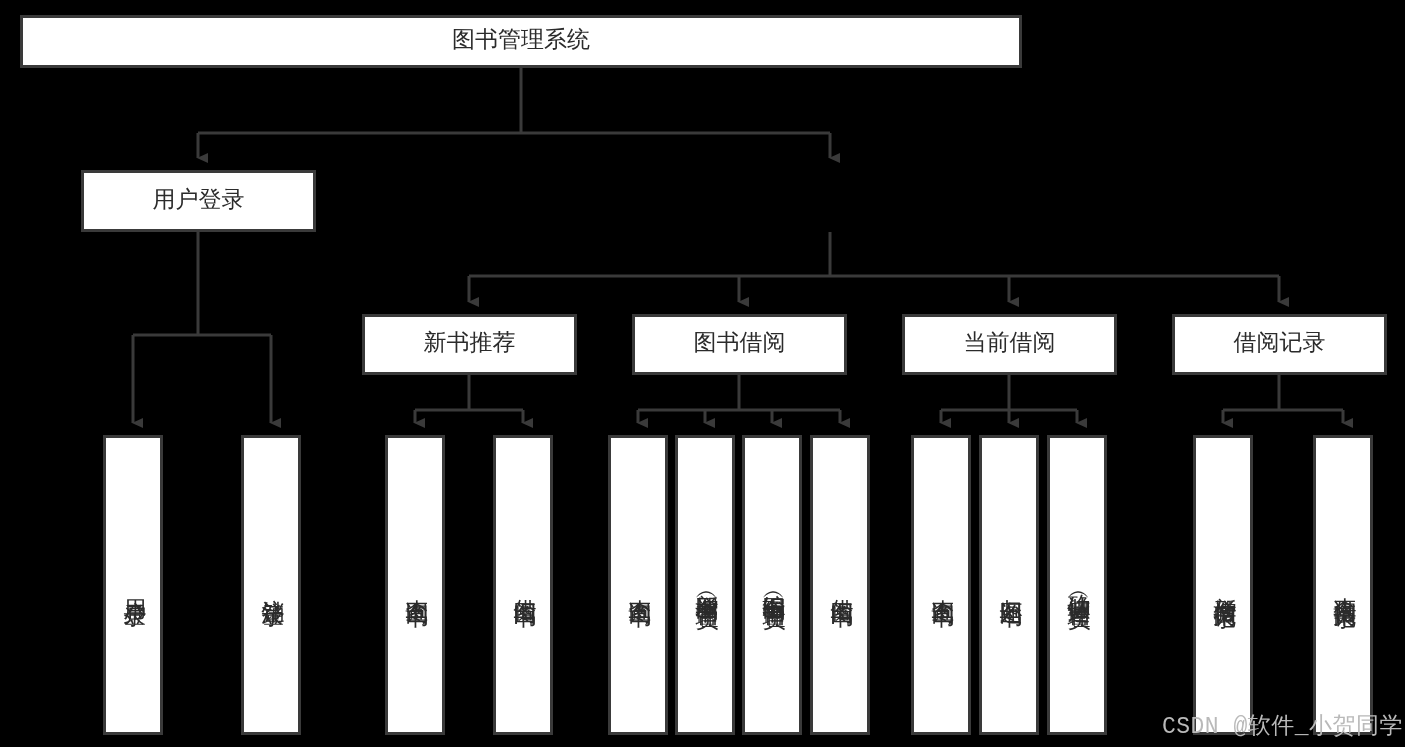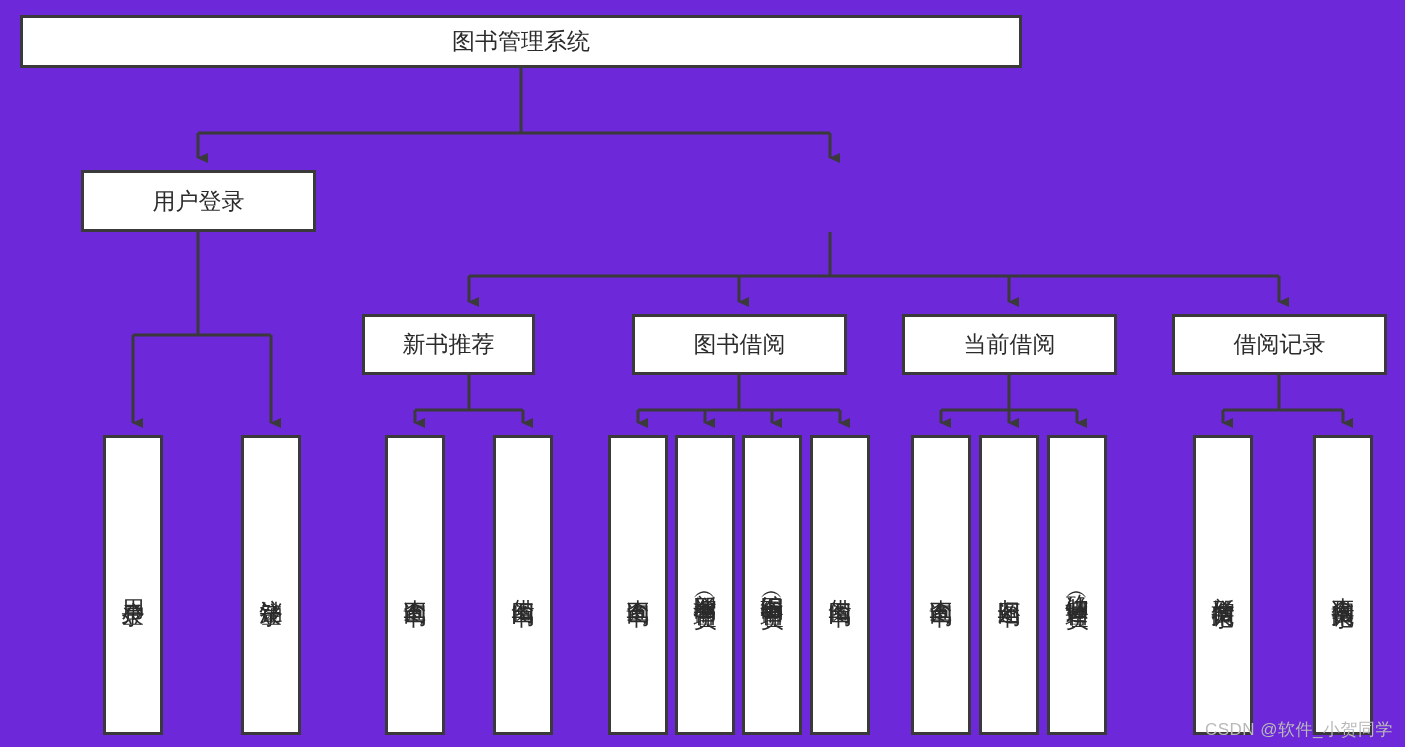--- a/index.html
+++ b/index.html
@@ -1,28 +1,28 @@
 <!DOCTYPE html>
 <html><head>
 <meta charset="utf-8">
 <style>
   html,body{margin:0;padding:0;background:#ffffff;}
-  #stage{position:relative;width:1405px;height:747px;background:#6d28d9;
-         font-family:Liberation Sans, sans-serif;overflow:hidden;}
+  #stage{position:relative;width:1405px;height:747px;background:#000000;
+         font-family:Liberation Mono, monospace;overflow:hidden;}
   #wires{position:absolute;left:0;top:0;width:1405px;height:747px;}
   .node{position:absolute;box-sizing:border-box;background:#ffffff;
         border:3px solid #3a3a3a;display:flex;align-items:center;justify-content:center;}
   .node .lbl{color:#2b2b2b;white-space:nowrap;}
   .h-node .lbl{font-size:23px;line-height:1;}
   .root .lbl{font-size:23px;}
   .leaf{writing-mode:vertical-rl;text-orientation:upright;}
   .leaf .lbl{writing-mode:vertical-rl;text-orientation:upright;font-size:23px;
              line-height:1.18;letter-spacing:2px;white-space:normal;text-align:center;
              display:block;}
-  .wm{position:absolute;right:12px;bottom:6px;font-size:17px;color:#b9b9b9;
+  .wm{position:absolute;right:2px;bottom:6px;font-size:23px;color:#b9b9b9;
       white-space:nowrap;letter-spacing:.5px;}
 </style>
 </head>
 <body>
 
 <div id="stage">
 
   <svg id="wires" viewBox="0 0 1405 747" xmlns="http://www.w3.org/2000/svg">
     <defs>
       <marker id="arw" markerWidth="10" markerHeight="11" refX="5" refY="10" orient="auto" markerUnits="userSpaceOnUse">
@@ -74,21 +74,21 @@
   </svg>
 
   <div class="node root h-node" style="left:20px;top:15px;width:1002px;height:53px;">
     <span class="lbl">图书管理系统</span>
   </div>
 
   <div class="node h-node" style="left:81px;top:170px;width:235px;height:62px;">
     <span class="lbl">用户登录</span>
   </div>
 
-  <div class="node h-node" style="left:362px;top:314px;width:173px;height:61px;">
+  <div class="node h-node" style="left:362px;top:314px;width:215px;height:61px;">
     <span class="lbl">新书推荐</span>
   </div>
   <div class="node h-node" style="left:902px;top:314px;width:215px;height:61px;">
     <span class="lbl">当前借阅</span>
   </div>
   <div class="node h-node" style="left:632px;top:314px;width:215px;height:61px;">
     <span class="lbl">图书借阅</span>
   </div>
   <div class="node h-node" style="left:1172px;top:314px;width:215px;height:61px;">
     <span class="lbl">借阅记录</span>

